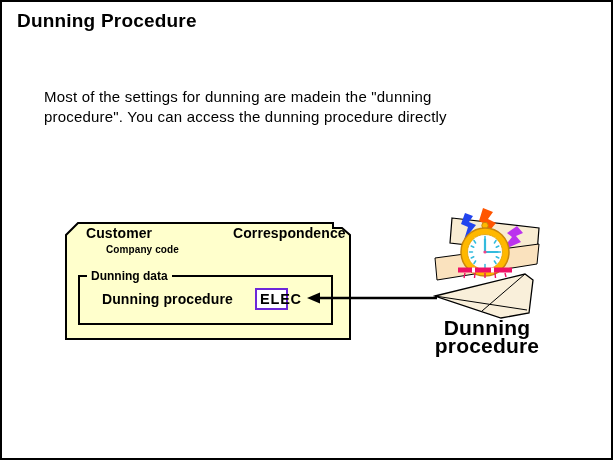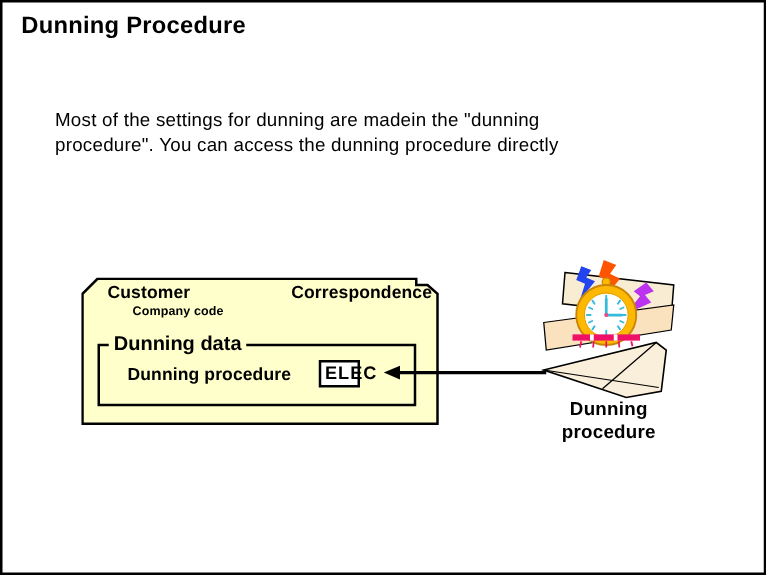--- a/index.html
+++ b/index.html
@@ -30,34 +30,34 @@
   }
   .lbl-customer{left:84px;top:223px;}
   .lbl-correspondence{left:231px;top:223px;}
   .groupbox{
     position:absolute;left:76px;top:273px;width:255px;height:50px;
     border:2px solid #000;
   }
   .groupbox-legend{
     position:absolute;left:7px;top:-9px;
     background:#FFFFCC;padding:0 4px;
-    font-size:16px;font-weight:bold;line-height:16px;white-space:nowrap;
+    font-size:12px;font-weight:bold;line-height:16px;white-space:nowrap;
   }
   .lbl-dunning-proc{left:100px;top:289px;}
   .elec-field{
     position:absolute;left:253px;top:286px;width:33px;height:22px;
-    background:#fff;border:2px solid #000000;
+    background:#fff;border:2px solid #6d28d9;
     font-size:14.5px;font-weight:bold;letter-spacing:0.8px;
     display:flex;align-items:center;padding-left:3px;
   }
   .arrow-svg{position:absolute;left:304px;top:289px;}
   .envelope-svg{position:absolute;left:425px;top:204px;}
   .caption{
     position:absolute;left:424px;top:317px;width:122px;
-    text-align:center;font-size:15px;font-weight:bold;line-height:18px;
+    text-align:center;font-size:21px;font-weight:bold;line-height:18px;
     letter-spacing:0.2px;
   }
 </style>
 </head>
 <body>
 
 <div class="slide">
 
   <div class="title">Dunning Procedure</div>
 

